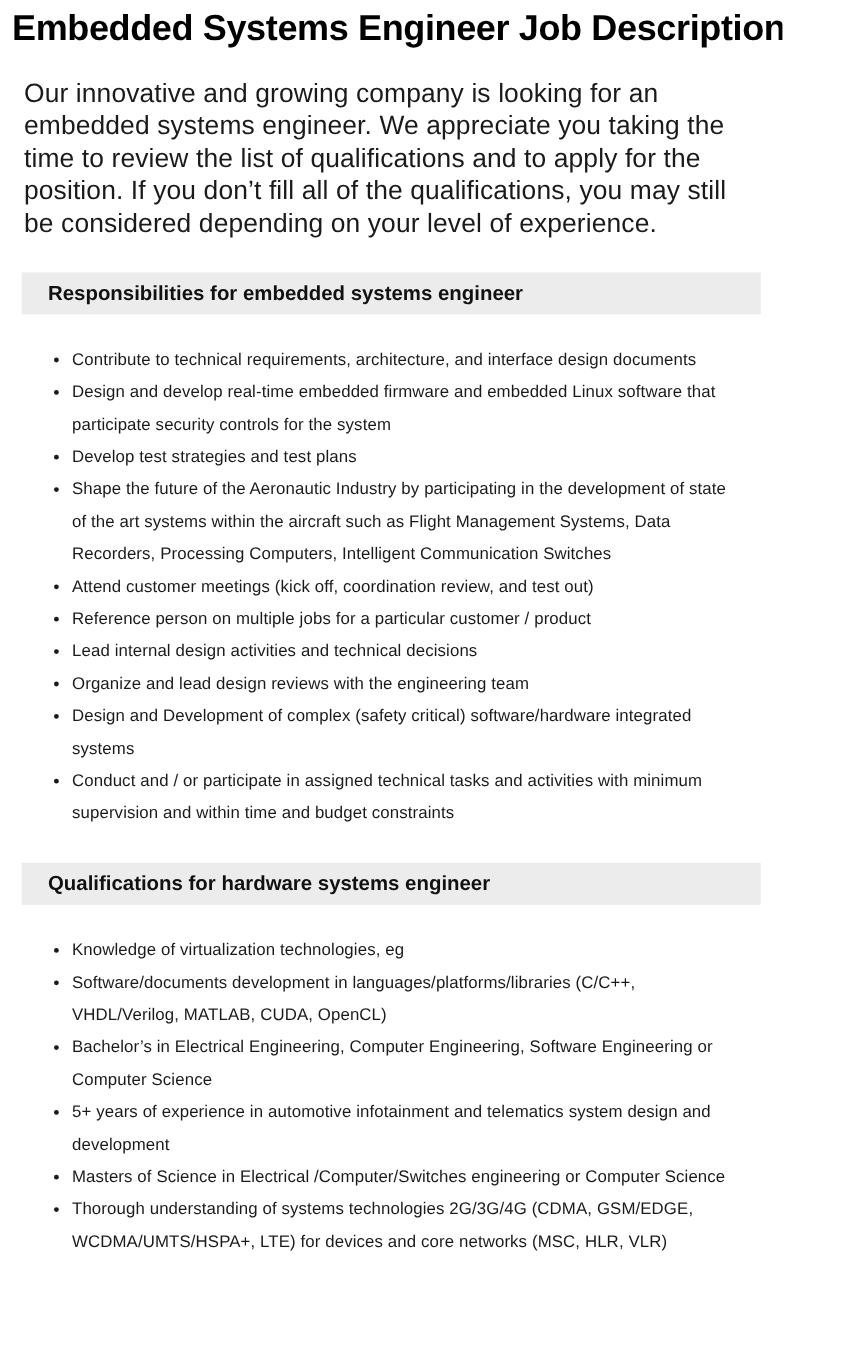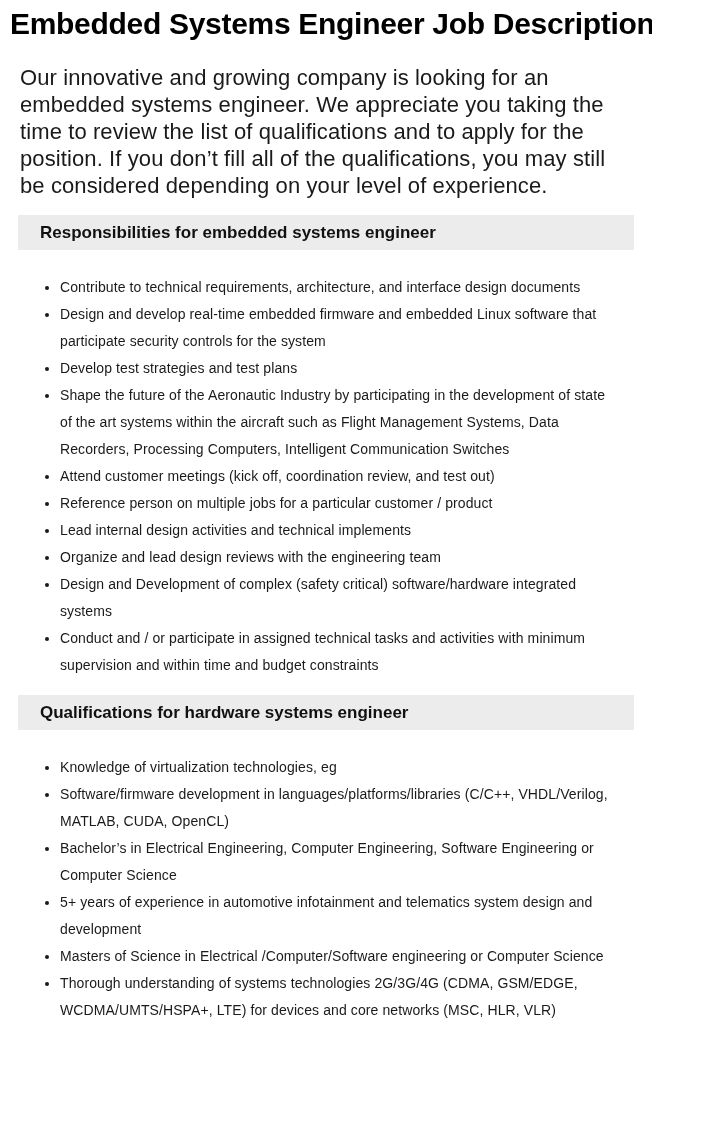--- a/index.html
+++ b/index.html
@@ -26,21 +26,21 @@
     color: #000000;
     white-space: nowrap;
   }
   .intro {
     margin: 22px 26px 0 20px;
     font-size: 22px;
     line-height: 27px;
     letter-spacing: 0.1px;
   }
   .section-header {
-    margin: 16px 18px 0 18px;
+    margin: 28px 18px 0 18px;
     background: #ececec;
     padding: 7px 22px;
     font-size: 17px;
     line-height: 21px;
     font-weight: bold;
     color: #111111;
   }
   ul.bullet-list {
     margin: 24px 0 0 0;
     padding: 0 44px 0 60px;
@@ -69,30 +69,30 @@
 
   <div class="section-header">Responsibilities for embedded systems engineer</div>
 
   <ul class="bullet-list">
     <li>Contribute to technical requirements, architecture, and interface design documents</li>
     <li>Design and develop real-time embedded firmware and embedded Linux software that participate security controls for the system</li>
     <li>Develop test strategies and test plans</li>
     <li>Shape the future of the Aeronautic Industry by participating in the development of state of the art systems within the aircraft such as Flight Management Systems, Data Recorders, Processing Computers, Intelligent Communication Switches</li>
     <li>Attend customer meetings (kick off, coordination review, and test out)</li>
     <li>Reference person on multiple jobs for a particular customer / product</li>
-    <li>Lead internal design activities and technical implements</li>
+    <li>Lead internal design activities and technical decisions</li>
     <li>Organize and lead design reviews with the engineering team</li>
     <li>Design and Development of complex (safety critical) software/hardware integrated systems</li>
     <li>Conduct and / or participate in assigned technical tasks and activities with minimum supervision and within time and budget constraints</li>
   </ul>
 
   <div class="section-header">Qualifications for hardware systems engineer</div>
 
   <ul class="bullet-list">
     <li>Knowledge of virtualization technologies, eg</li>
-    <li>Software/firmware development in languages/platforms/libraries (C/C++, VHDL/Verilog, MATLAB, CUDA, OpenCL)</li>
+    <li>Software/documents development in languages/platforms/libraries (C/C++, VHDL/Verilog, MATLAB, CUDA, OpenCL)</li>
     <li>Bachelor’s in Electrical Engineering, Computer Engineering, Software Engineering or Computer Science</li>
     <li>5+ years of experience in automotive infotainment and telematics system design and development</li>
-    <li>Masters of Science in Electrical /Computer/Software engineering or Computer Science</li>
+    <li>Masters of Science in Electrical /Computer/Switches engineering or Computer Science</li>
     <li>Thorough understanding of systems technologies 2G/3G/4G (CDMA, GSM/EDGE, WCDMA/UMTS/HSPA+, LTE) for devices and core networks (MSC, HLR, VLR)</li>
   </ul>
 
 </div>
 
 </body></html>

